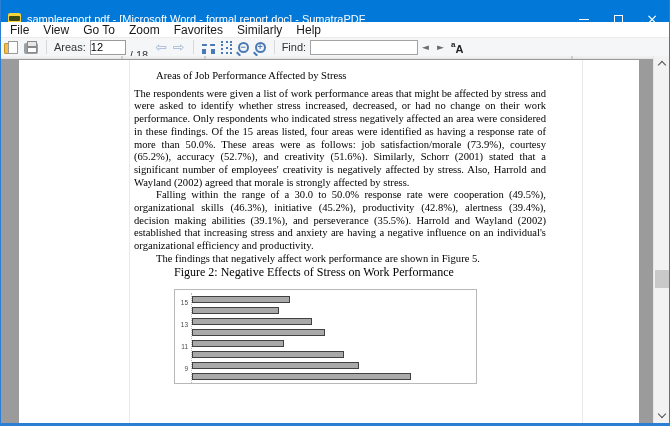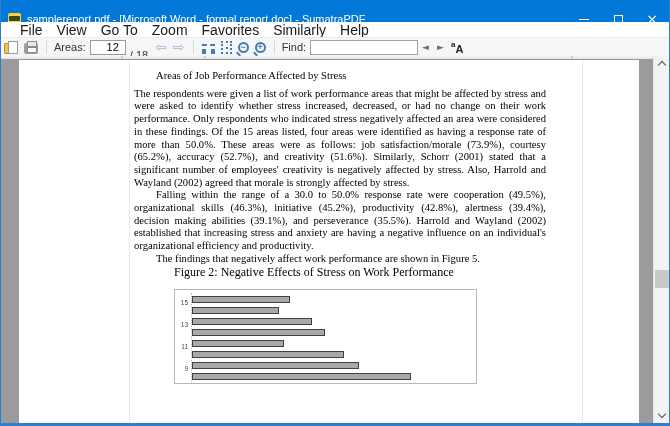--- a/index.html
+++ b/index.html
@@ -17,37 +17,37 @@
   .appicon::after{ content:""; position:absolute; left:1px; right:1px; top:3px; height:5px; background:#3c4a18; border-radius:1px;}
   .title-text{ color:#fff; font-size:11px; margin-left:6px; white-space:nowrap; overflow:hidden; }
   .winbtns{ margin-left:auto; display:flex; height:22px; }
   .winbtn{ width:34px; height:22px; display:flex; align-items:center; justify-content:center; }
   .glyph-min{ width:10px; height:1px; background:#fff; }
   .glyph-max{ width:9px; height:8px; border:1px solid #fff; }
   .glyph-close{ color:#fff; font-size:14px; line-height:14px; font-family:"DejaVu Sans",sans-serif; }
 
   
   .menubar{ position:absolute; left:0; top:22px; width:668px; height:15px; background:#fff;
-            display:flex; align-items:center; font-size:14px; color:#1a1a1a; padding-left:12px; }
+            display:flex; align-items:center; font-size:12px; color:#1a1a1a; padding-left:2px; }
   .menu-item{ padding:0 7px; height:15px; display:flex; align-items:center; cursor:default; }
 
   
   .toolbar{ position:absolute; left:0; top:37px; width:668px; height:19px; background:#f5f6f7;
             border-top:1px solid #ececec; display:flex; align-items:center; font-size:11px; color:#333; }
   .tsep{ width:1px; height:14px; background:#d9d9d9; margin:0 5px; flex:0 0 auto;}
   .tbtn{ display:flex; align-items:center; justify-content:center; height:18px; padding:0 3px; flex:0 0 auto;}
   .icon-open{ width:14px; height:13px; position:relative; }
   .icon-open::before{ content:""; position:absolute; left:0; bottom:0; width:11px; height:9px; background:#f0c050; border:1px solid #c89020; border-radius:1px;}
   .icon-open::after{ content:""; position:absolute; right:0; top:0; width:8px; height:11px; background:#fdfdfd; border:1px solid #9a9a9a;}
   .icon-print{ width:14px; height:11px; position:relative; background:#9aa0a6; border-radius:2px; margin-top:2px;}
   .icon-print::before{ content:""; position:absolute; left:3px; top:-2px; width:8px; height:4px; background:#e8e8e8; border:1px solid #8a8a8a;}
   .icon-print::after{ content:""; position:absolute; left:3px; bottom:1px; width:8px; height:4px; background:#fff; border:1px solid #8a8a8a;}
   .page-label,.find-label{ padding:0 4px 0 2px; }
   .page-input{ width:36px; height:15px; border:1px solid #9b9b9b; background:#fff; font-size:11px;
-               text-align:right; padding-right:6px; font-family:inherit; }
+               text-align:right; padding-right:22px; font-family:inherit; }
   .page-total{ padding:0 4px;margin-top:16px; }
   .nav-arrow{ font-family:"DejaVu Sans",sans-serif; font-size:14px; color:#9fb6d4; line-height:14px; }
   .icon-fitwidth{ width:13px; height:10px; position:relative; border-top:2px dashed #4a7ab5; margin-top:3px;}
   .icon-fitwidth::before,.icon-fitwidth::after{ content:""; position:absolute; bottom:0; width:4px; height:5px; background:#4a7ab5;}
   .icon-fitwidth::before{ left:0; } .icon-fitwidth::after{ right:0; }
   .icon-fitpage{ width:11px; height:13px; border:2px dotted #4a7ab5; position:relative;}
   .icon-fitpage::after{ content:""; position:absolute; left:3px; top:4px; width:2px; height:2px; background:#4a7ab5;}
   .icon-zoom{ width:11px; height:11px; border:2px solid #4a7ab5; border-radius:50%; position:relative;
               display:flex; align-items:center; justify-content:center; color:#4a7ab5; font-size:9px; line-height:7px; font-weight:bold;}
   .icon-zoom::after{ content:""; position:absolute; left:-4px; bottom:-4px; width:5px; height:2px; background:#4a7ab5; transform:rotate(45deg);}

